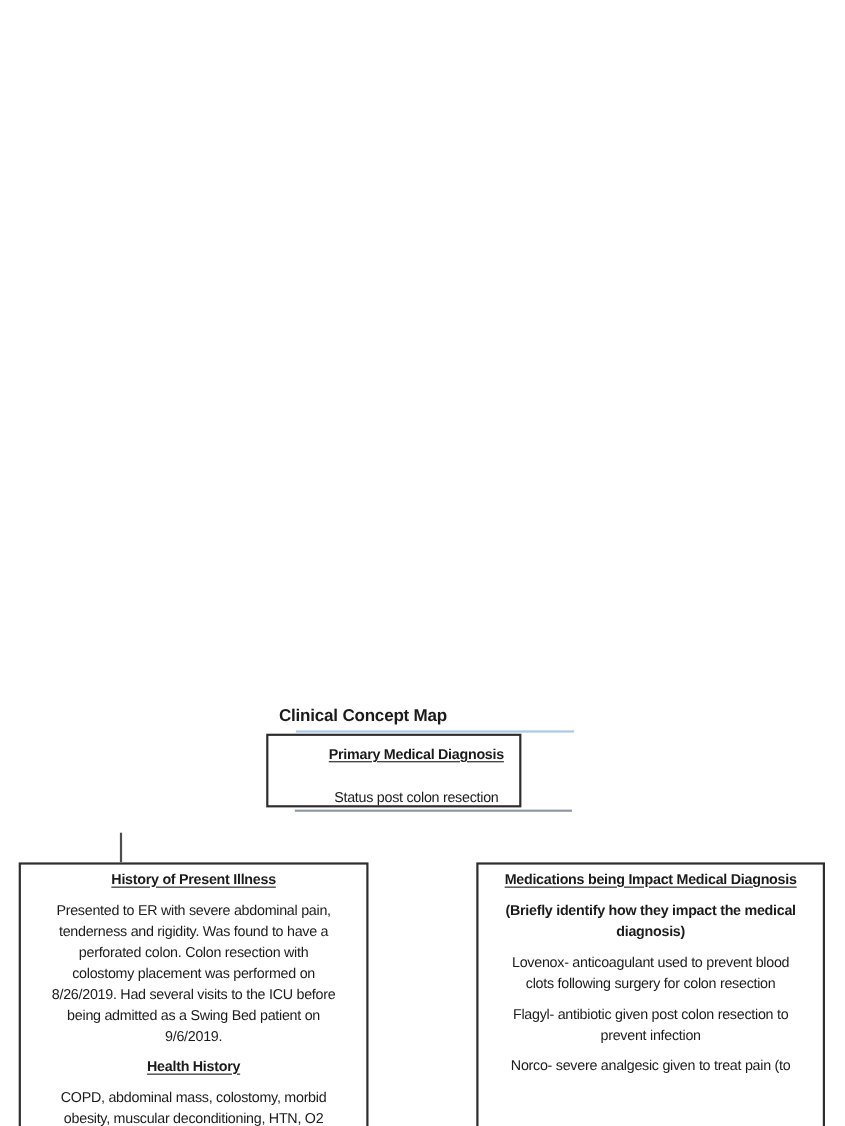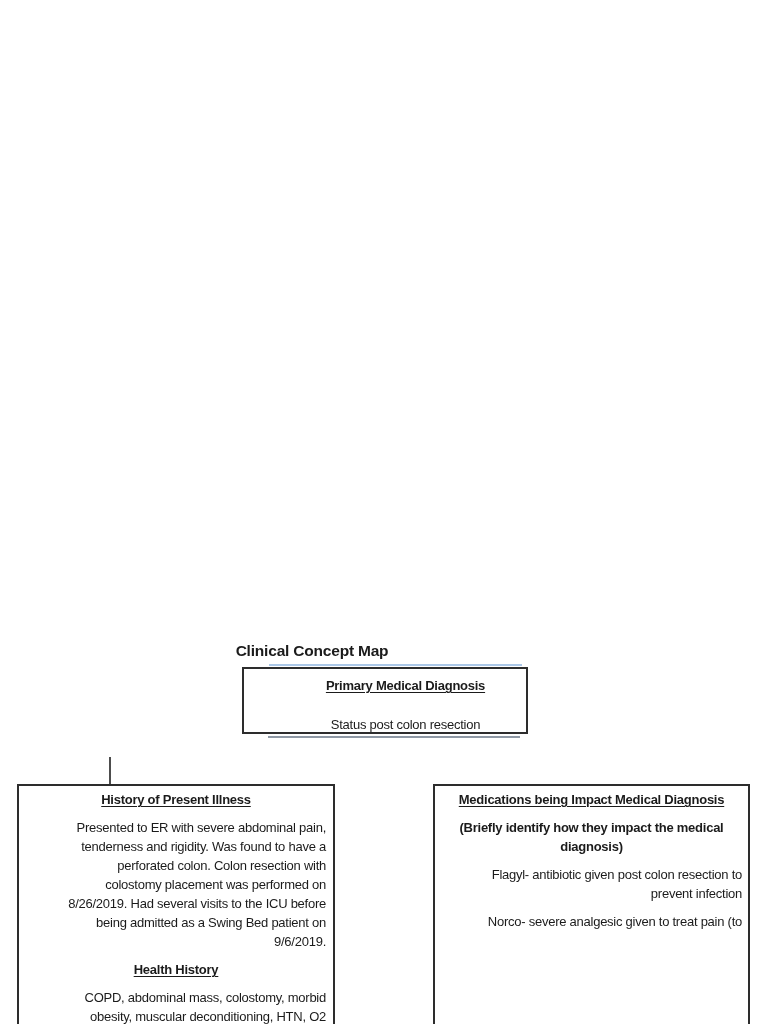--- a/index.html
+++ b/index.html
@@ -10,21 +10,21 @@
     color: #1b1b1b;
   }
   .page {
     position: relative;
     width: 768px; height: 1024px;
     background: #ffffff;
     overflow: hidden;
   }
   .doc-title {
     position: absolute;
-    top: 642px; left: 0; width: 624px;
+    top: 642px; left: 18px; width: 624px;
     text-align: center;
     font-size: 15.5px;
     font-weight: bold;
     letter-spacing: -0.2px;
   }
   .box {
     position: absolute;
     background: #ffffff;
     border: 2px solid #2d2d2d;
     font-size: 13px;
@@ -33,21 +33,21 @@
   }
   .box-heading {
     text-align: center;
     font-weight: bold;
     text-decoration: underline;
     text-underline-offset: 2px;
   }
   .pre { white-space: pre-line; }
   .primary-box {
     left: 242px; top: 667px;
-    width: 286px; height: 67px;
+    width: 232px; height: 67px;
     padding-top: 7px;
     text-align: center;
     padding-left: 41px;
   }
   .primary-box .primary-body { margin-top: 20px; }
   .accent {
     position: absolute;
     height: 2px;
   }
   .accent-top { left: 269px; top: 664px; width: 253px; background: #abc8e8; }
@@ -62,21 +62,21 @@
     left: 17px; top: 784px;
     width: 318px; height: 420px;
     padding: 4px 7px;
   }
   .meds-box {
     left: 433px; top: 784px;
     width: 317px; height: 420px;
     padding: 4px 6px;
   }
   .box .box-heading { margin-bottom: 9px; }
-  .box p.body { margin: 0 0 9px 0; text-align: right; }
+  .box p.body { margin: 0 0 9px 0; text-align: center; }
   .meds-prompt {
     text-align: center;
     font-weight: bold;
     margin-bottom: 9px;
   }
 </style>
 </head>
 <body>
 
 <div class="page">
@@ -105,18 +105,20 @@
 9/6/2019.</p>
     <div class="box-heading">Health History</div>
     <p class="body pre">COPD, abdominal mass, colostomy, morbid
 obesity, muscular deconditioning, HTN, O2</p>
   </div>
 
   <div class="box meds-box">
     <div class="box-heading">Medications being Impact Medical Diagnosis</div>
     <div class="meds-prompt pre">(Briefly identify how they impact the medical
 diagnosis)</div>
+    <p class="body pre">Lovenox- anticoagulant used to prevent blood
+clots following surgery for colon resection</p>
     <p class="body pre">Flagyl- antibiotic given post colon resection to
 prevent infection</p>
     <p class="body pre">Norco- severe analgesic given to treat pain (to</p>
   </div>
 
 </div>
 
 </body></html>

